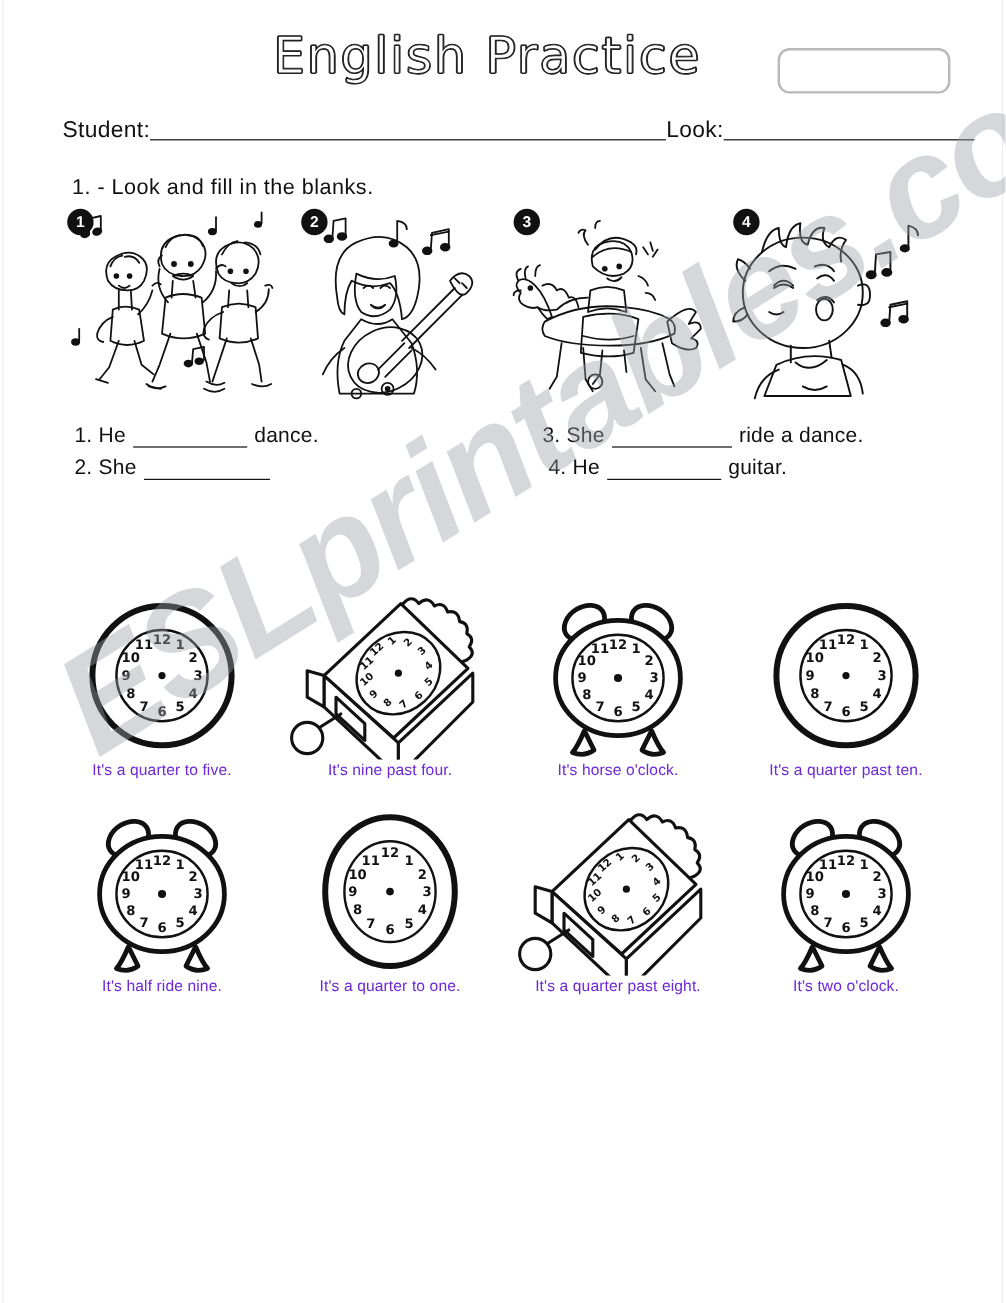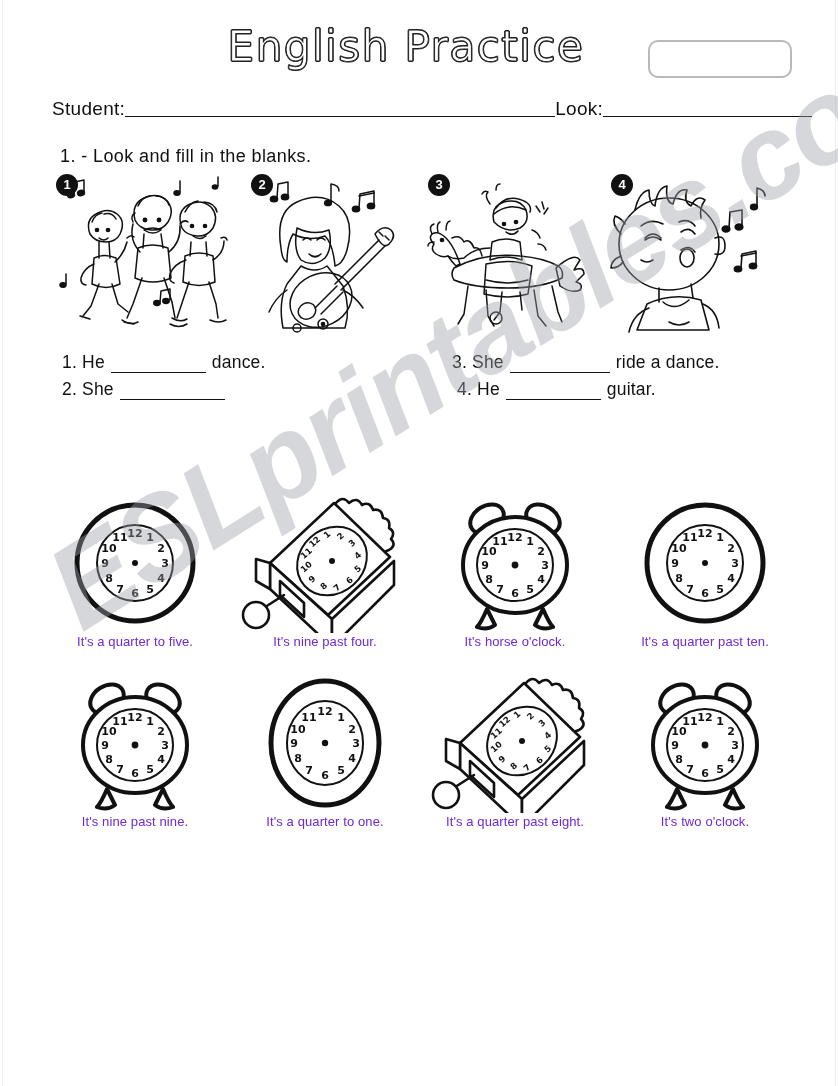--- a/index.html
+++ b/index.html
@@ -616,21 +616,21 @@
               <text x="66" y="100">6</text>
                 <text x="51" y="96">7</text>
                 <text x="40" y="86">8</text>
               <text x="36" y="72">9</text>
                 <text x="40" y="58">10</text>
                 <text x="51" y="48">11</text>
             </g>
             <circle cx="66" cy="72" r="3.4" fill="#111"></circle>
           </svg>
         </div>
-        <div class="clock-caption">It's nine past nine.</div>
+        <div class="clock-caption">It's half ride nine.</div>
       </div>
 
       <div class="clock-cell c1">
         <div class="clock-art">
           <svg width="132" height="140" viewBox="0 0 132 140">
             <ellipse cx="66" cy="70" rx="54" ry="62" fill="#fff" stroke="#111" stroke-width="5"></ellipse>
             <ellipse cx="66" cy="70" rx="38" ry="42" fill="#fff" stroke="#111" stroke-width="2"></ellipse>
             <g class="dial-num" text-anchor="middle" dominant-baseline="central">
               <text x="66" y="38">12</text>
                 <text x="82" y="44">1</text>

